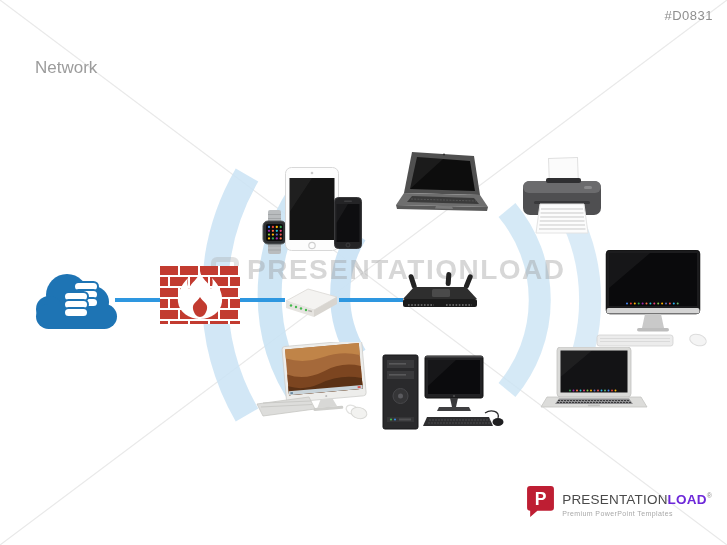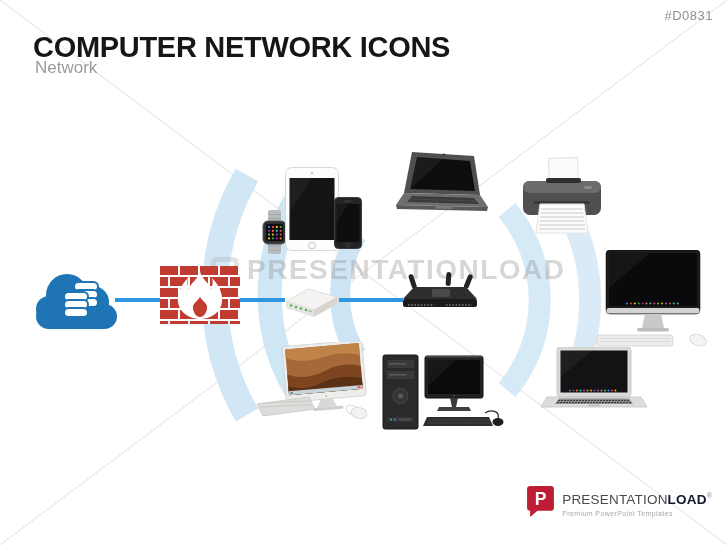--- a/index.html
+++ b/index.html
@@ -15,21 +15,21 @@
     position:absolute;left:247px;top:254px;font-size:28px;font-weight:700;
     letter-spacing:1.5px;color:rgba(150,150,150,0.38);white-space:nowrap;
   }
   .watermark-logo{
     position:absolute;left:211px;top:257px;width:18px;height:18px;
     border:5px solid rgba(165,165,165,0.32);border-radius:6px;
   }
   .footer-logo{position:absolute;right:15px;top:486px;display:flex;align-items:flex-start;gap:8px;}
   .brand-text-col{display:flex;flex-direction:column;padding-top:3px;}
   .brand-row{font-size:13.5px;letter-spacing:0.2px;color:#4a4a4a;line-height:14px;white-space:nowrap;}
-  .brand-bold{font-weight:700;color:#0f172a;}
+  .brand-bold{font-weight:700;color:#6d28d9;}
   .brand-reg{font-size:7px;vertical-align:super;color:#8a8a8a;}
   .brand-tagline{font-size:7px;color:#a8a8a8;letter-spacing:0.4px;margin-top:3px;}
   
   .c-cloud{fill:var(--cloud-blue,#1E74B4);}
   .c-brick{fill:var(--firewall-red,#C23B30);}
   .c-led{fill:var(--led-green,#44B94E);}
   .c-brand{fill:var(--brand-red,#BE1E33);}
   .c-line{stroke:var(--connection-blue,#2E97E0);}
   .c-arc{stroke:var(--arc-blue,#CAE3F4);}
   svg{display:block;}
@@ -57,21 +57,20 @@
   <div class="watermark-text">PRESENTATIONLOAD</div>
 
   <svg class="abs" style="left:0;top:0" width="727" height="545" viewBox="0 0 727 545">
     <g class="c-line" stroke-width="4">
       <line x1="115" y1="300" x2="162" y2="300"></line>
       <line x1="238" y1="300" x2="285" y2="300"></line>
       <line x1="339" y1="300" x2="403" y2="300"></line>
     </g>
   </svg>
 
-  <div class="title">COMPUTER NETWORK ICONS</div>
   <div class="subtitle">Network</div>
   <div class="slide-id">#D0831</div>
 
   <svg class="abs" style="left:33px;top:262px" width="90" height="70" viewBox="0 0 90 70">
     <g class="c-cloud">
       <circle cx="34" cy="33" r="21"></circle>
       <circle cx="60" cy="40" r="16"></circle>
       <circle cx="16" cy="47" r="13"></circle>
       <rect x="3" y="42" width="81" height="25" rx="12.5"></rect>
     </g>

